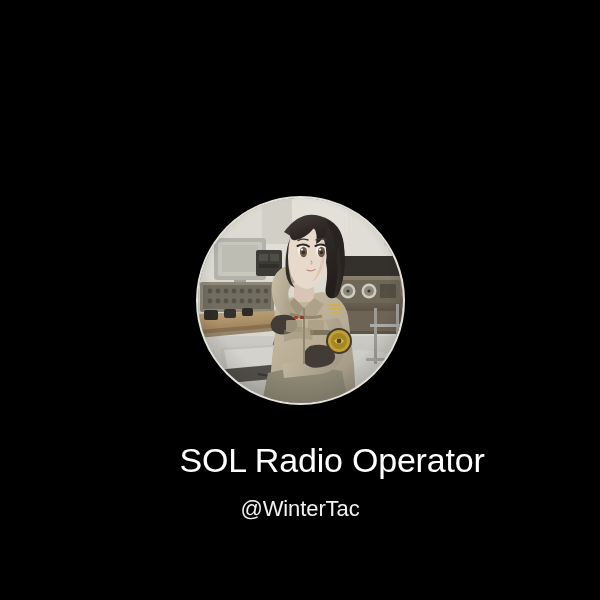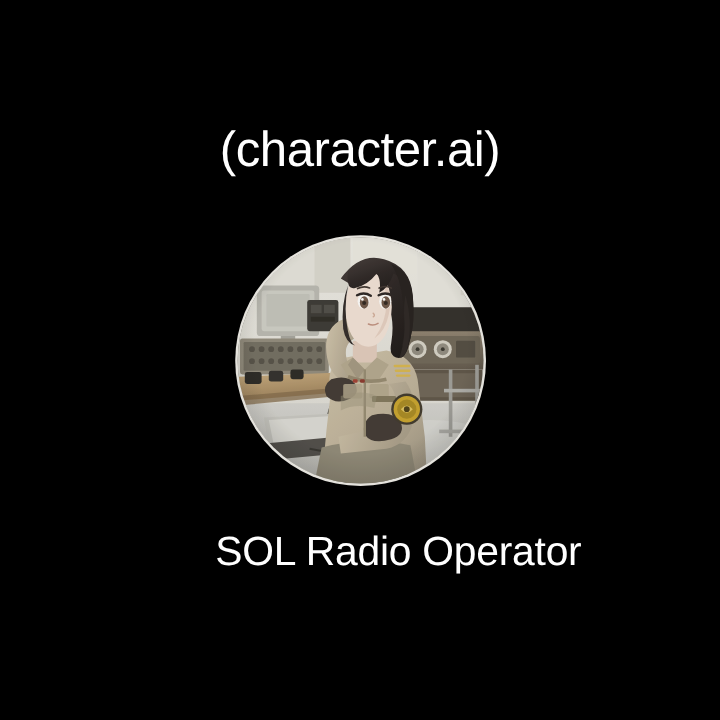--- a/index.html
+++ b/index.html
@@ -81,21 +81,20 @@
     letter-spacing: -0.1px;
     line-height: 28px;
     white-space: nowrap;
   }
 </style>
 </head>
 <body>
 
 <div class="card">
 
-  <div class="brand-title">(character.ai)</div>
 
   <div class="avatar-wrap">
     <svg viewBox="0 0 205 205" xmlns="http://www.w3.org/2000/svg">
       <defs>
         <linearGradient id="wallg" x1="0" y1="0" x2="0" y2="1">
           <stop offset="0%" stop-color="#efedE7"></stop>
           <stop offset="100%" stop-color="#d9d7d0"></stop>
         </linearGradient>
         <linearGradient id="floorg" x1="0" y1="0" x2="0" y2="1">
           <stop offset="0%" stop-color="#d4d3cf"></stop>
@@ -293,14 +292,15 @@
 
         <rect x="0" y="0" width="205" height="205" fill="url(#vign)"></rect>
 
         <rect x="0" y="0" width="205" height="205" fill="#8a8578" opacity="0.10"></rect>
       </g>
     </svg>
   </div>
 
   <div class="char-name">SOL Radio Operator</div>
 
+  <div class="char-handle">@WinterTac</div>
 
 </div>
 
 </body></html>

